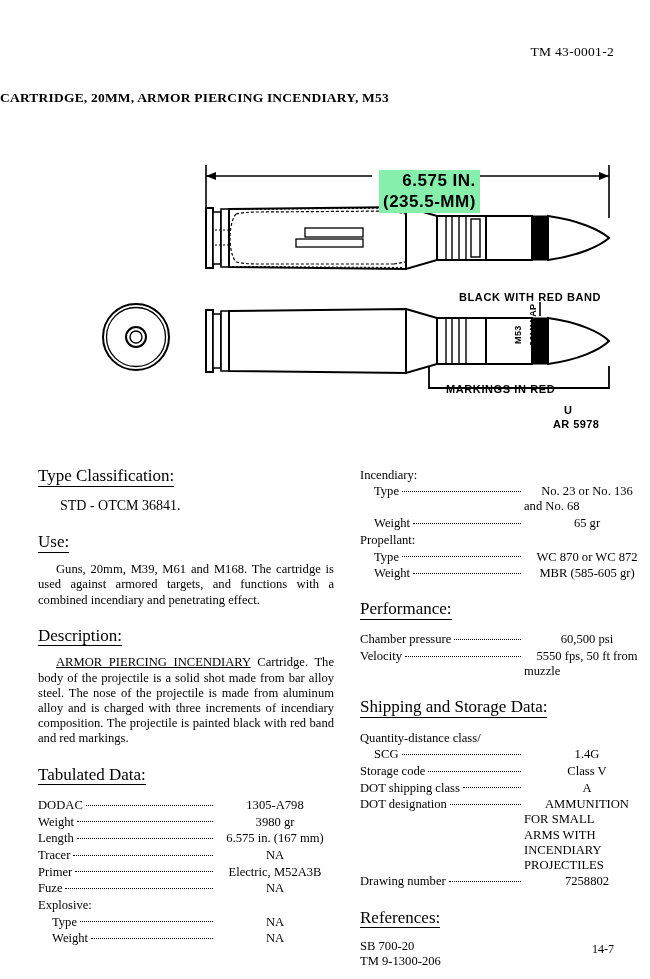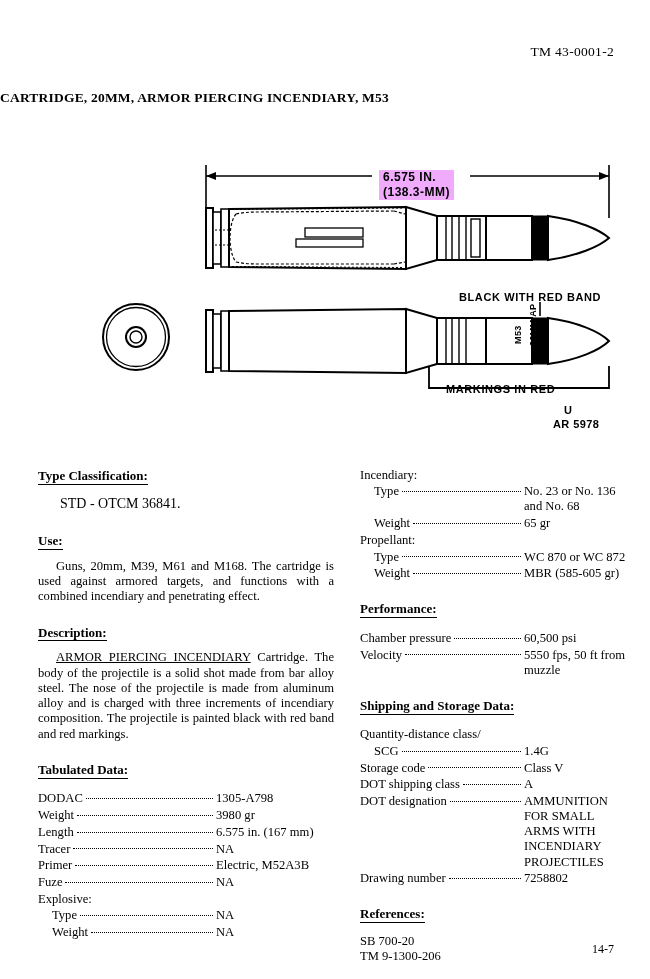--- a/index.html
+++ b/index.html
@@ -66,25 +66,25 @@
     font-size: 11px;
     letter-spacing: 0.6px;
     white-space: nowrap;
   }
   .dim-label {
     position: absolute;
     left: 379px;
     top: 20px;
     font-family: "Liberation Sans", "DejaVu Sans", sans-serif;
     font-weight: bold;
-    font-size: 12px;
+    font-size: 17px;
     letter-spacing: 0.5px;
     line-height: 1.25;
-    text-align: left;
-    background: #f0abfc;
+    text-align: right;
+    background: #86efac;
     padding: 0 4px;
   }
   .lbl-blackband { left: 459px; top: 141px; }
   .lbl-markings  { left: 446px; top: 233px; }
   .lbl-u         { left: 564px; top: 254px; letter-spacing: 0.4px; }
   .lbl-ar        { left: 553px; top: 268px; letter-spacing: 0.4px; }
 
   .proj-mark {
     position: absolute;
     font-family: "Liberation Sans", "DejaVu Sans", sans-serif;
@@ -101,22 +101,22 @@
 
   
   .col {
     position: absolute;
     top: 466px;
   }
   .col-left  { left: 38px;  width: 296px; }
   .col-right { left: 360px; width: 290px; }
 
   .sec-head {
-    font-weight: bold;
-    font-size: 13px;
+    font-weight: normal;
+    font-size: 17px;
     display: inline-block;
     border-bottom: 1.3px solid #000;
     padding-bottom: 0px;
     margin: 0;
     line-height: 1.15;
   }
   .sec-head-wrap { margin-top: 18px; }
   .sec-head-wrap:first-child { margin-top: 0; }
 
   p.para {
@@ -138,20 +138,21 @@
   
   .datalist {
     margin-top: 11px;
     font-size: 12.6px;
     line-height: 1.20;
   }
   .drow {
     display: flex;
     align-items: baseline;
     width: 100%;
+    text-align: center;
   }
   .drow .dlabel { white-space: nowrap; flex: 0 0 auto; }
   .drow .dlead {
     flex: 1 1 auto;
     min-width: 8px;
     margin: 0 3px 0 3px;
     position: relative;
     height: 1em;
     overflow: hidden;
   }
@@ -265,21 +266,21 @@
         <path d="M429,216 L429,238 L609,238 L609,216" fill="none" stroke="#000" stroke-width="1.8"></path>
         <line x1="429" y1="238" x2="444" y2="238" stroke="#000" stroke-width="1.8"></line>
         <line x1="579" y1="238" x2="609" y2="238" stroke="#000" stroke-width="1.8"></line>
 
         <line x1="540" y1="166" x2="540" y2="152" stroke="#000" stroke-width="1.6"></line>
       </g>
     </svg>
 
     <div class="dim-label">
       <span>6.575 IN.</span><br>
-      <span>(138.3-MM)</span>
+      <span>(235.5-MM)</span>
     </div>
 
     <div class="fig-label lbl-blackband">BLACK WITH RED BAND</div>
     <div class="fig-label lbl-markings">MARKINGS IN RED</div>
     <div class="fig-label lbl-u">U</div>
     <div class="fig-label lbl-ar">AR 5978</div>
 
     <div class="proj-mark mark-a">20MM AP</div>
     <div class="proj-mark mark-b">M53</div>
   </div>

